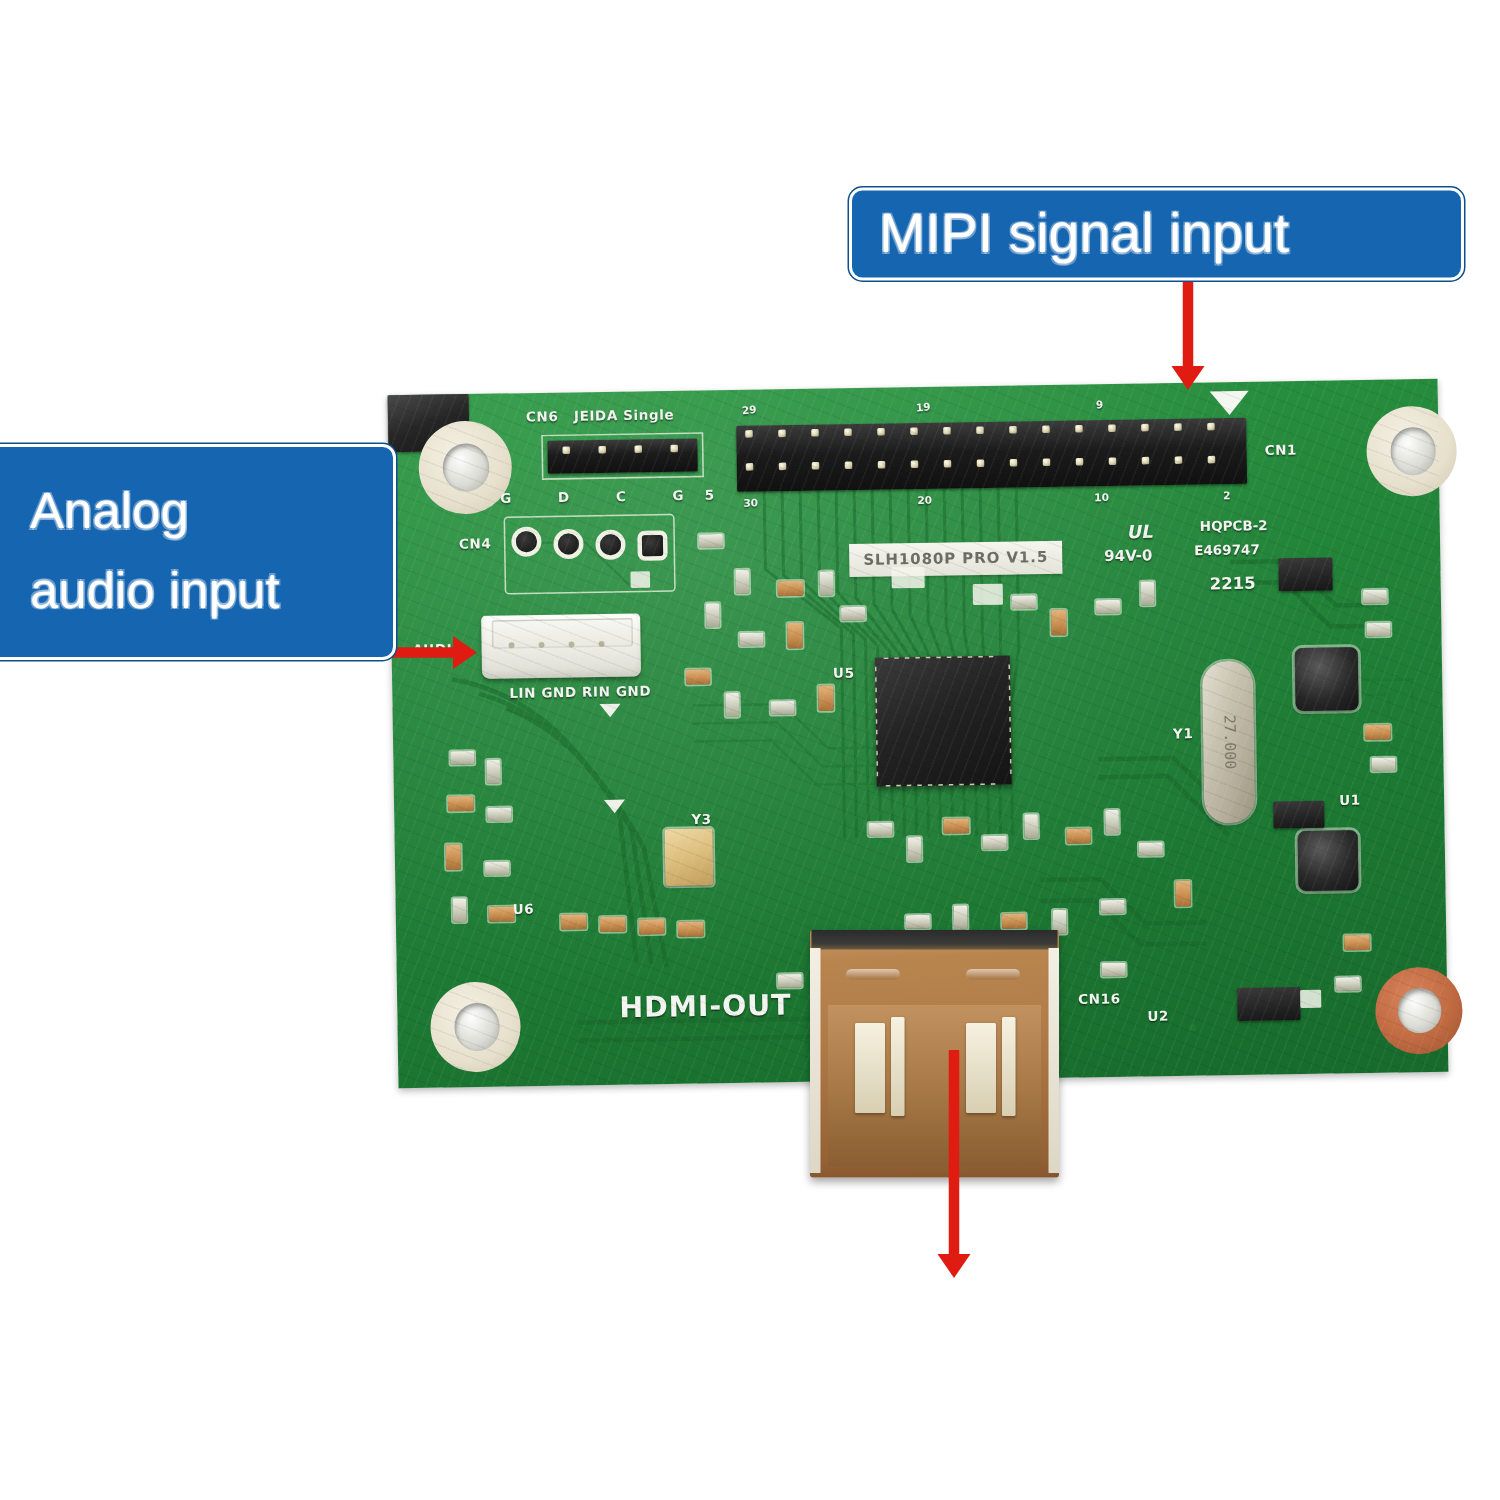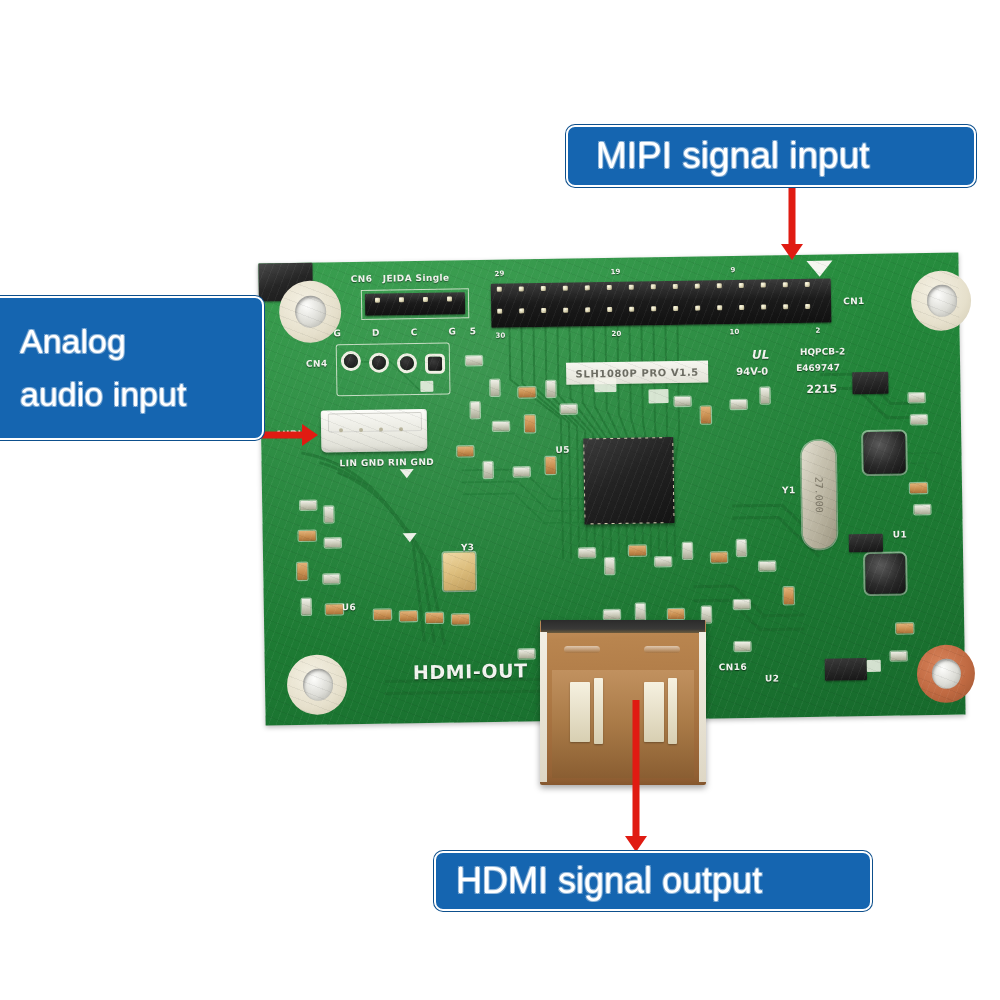--- a/index.html
+++ b/index.html
@@ -638,37 +638,34 @@
     <div class="mouth"></div>
     <div class="dimple" style="left:24px; top:26px;"></div>
     <div class="dimple" style="left:104px; top:26px;"></div>
     <div class="tongue" style="left:30px; top:62px; width:20px; height:60px;"></div>
     <div class="tongue" style="left:54px; top:58px; width:9px; height:66px;"></div>
     <div class="tongue" style="left:104px; top:62px; width:20px; height:60px;"></div>
     <div class="tongue" style="left:128px; top:58px; width:9px; height:66px;"></div>
   </div>
 
   <div class="callout" style="left:566px; top:125px; width:410px; height:62px;">
-    <div class="ctext" style="font-size:37px; padding-left:28px;">MIPI signal input</div>
+    <div class="ctext" style="font-size:37px; padding-left:18px;">MIPI signal input</div>
   </div>
   <div class="arrow-v" style="left:781px; top:188px; width:22px; height:72px;">
     <div class="shaft" style="height:56px;"></div>
     <div class="head" style="top:56px;"></div>
   </div>
 
   <div class="callout" style="left:-8px; top:296px; width:272px; height:144px; padding:10px 0 10px 0;">
     <div class="ctext" style="font-size:34px; padding-left:26px; margin-bottom:14px;">Analog</div>
     <div class="ctext" style="font-size:34px; padding-left:26px;">audio input</div>
   </div>
   <div class="arrow-h" style="left:148px; top:424px; width:170px; height:22px;">
     <div class="shaft" style="width:154px;"></div>
     <div class="head" style="left:154px;"></div>
   </div>
 
-  <div class="callout" style="left:434px; top:851px; width:438px; height:60px;">
-    <div class="ctext" style="font-size:36px; padding-left:20px;">HDMI signal output</div>
-  </div>
   <div class="arrow-v" style="left:625px; top:700px; width:22px; height:152px;">
     <div class="shaft" style="height:136px;"></div>
     <div class="head" style="top:136px;"></div>
   </div>
 
 </div>
 
 </body></html>

